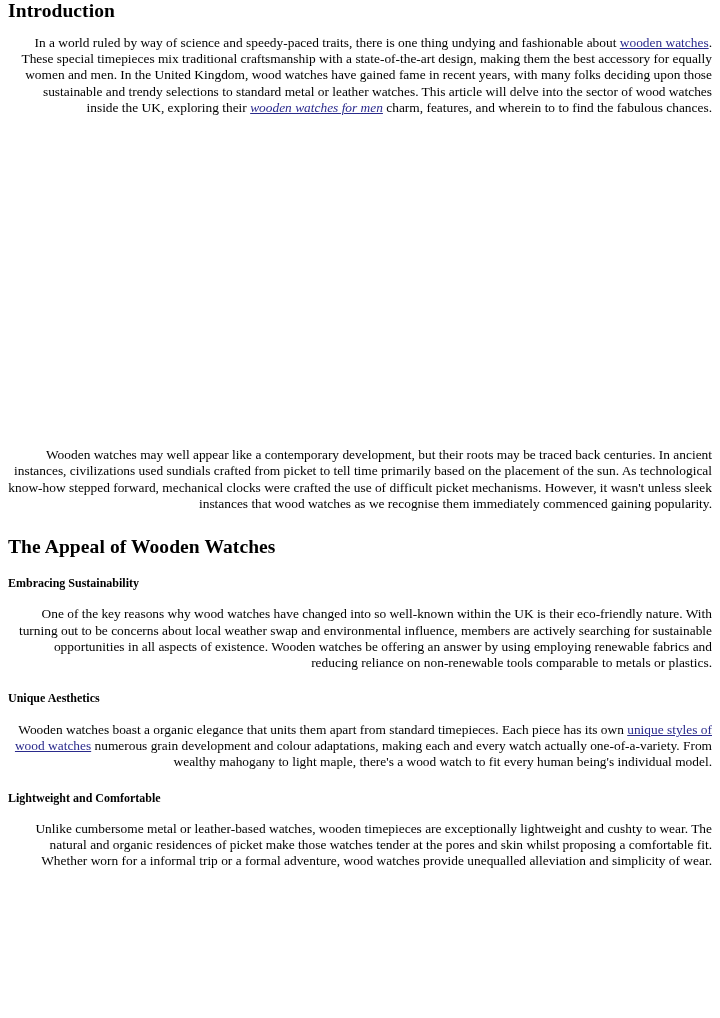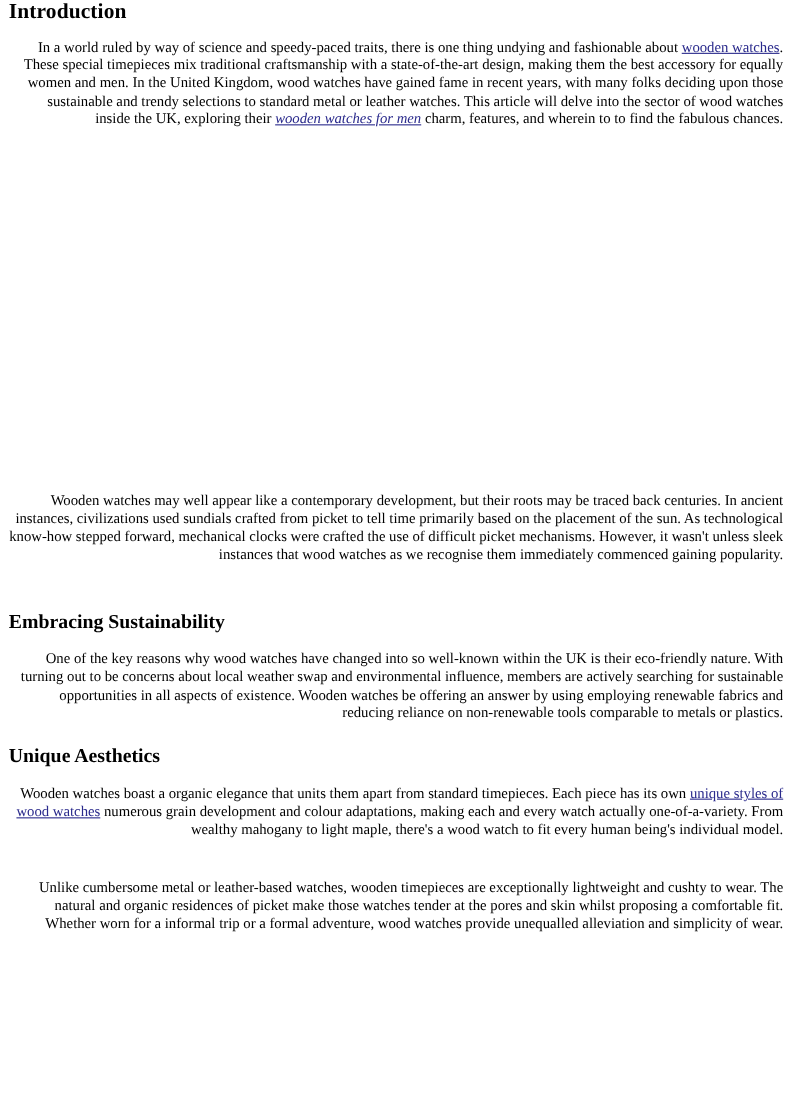--- a/index.html
+++ b/index.html
@@ -22,21 +22,21 @@
   }
   h2.sec-title {
     font-size: 19.5px;
     font-weight: bold;
     line-height: 1.12;
     margin: 0;
     padding: 0;
     letter-spacing: 0.1px;
   }
   h3.sub-title {
-    font-size: 18px;
+    font-size: 12px;
     font-weight: bold;
     line-height: 1.12;
     margin: 0;
     padding: 0;
   }
   p.body-text {
     font-size: 13.4px;
     line-height: 16.25px;
     margin: 0;
     padding: 0;
@@ -75,39 +75,41 @@
 
   <div class="media-placeholder"></div>
 
 
   <div class="gap-h2-para"></div>
 
   <p class="body-text">Wooden watches may well appear like a contemporary development, but their roots may be traced back centuries. In ancient instances, civilizations used sundials crafted from picket to tell time primarily based on the placement of the sun. As technological know-how stepped forward, mechanical clocks were crafted the use of difficult picket mechanisms. However, it wasn't unless sleek instances that wood watches as we recognise them immediately commenced gaining popularity.</p>
 
   <div class="gap-sec"></div>
 
+  <h2 class="sec-title">The Appeal of Wooden Watches</h2>
 
   <div class="gap-h2-h3"></div>
 
   <h3 class="sub-title">Embracing Sustainability</h3>
 
   <div class="gap-h3-para"></div>
 
   <p class="body-text">One of the key reasons why wood watches have changed into so well-known within the UK is their eco-friendly nature. With turning out to be concerns about local weather swap and environmental influence, members are actively searching for sustainable opportunities in all aspects of existence. Wooden watches be offering an answer by using employing renewable fabrics and reducing reliance on non-renewable tools comparable to metals or plastics.</p>
 
   <div class="gap-para-h3"></div>
 
   <h3 class="sub-title">Unique Aesthetics</h3>
 
   <div class="gap-h3-para"></div>
 
   <p class="body-text"><span>Wooden watches boast a organic elegance that units them apart from standard timepieces. Each piece has its own </span><a class="inline-link" href="#">unique styles of wood watches</a><span> numerous grain development and colour adaptations, making each and every watch actually one-of-a-variety. From wealthy mahogany to light maple, there's a wood watch to fit every human being's individual model.</span></p>
 
   <div class="gap-para-h3"></div>
 
+  <h3 class="sub-title">Lightweight and Comfortable</h3>
 
   <div class="gap-h3-para"></div>
 
   <p class="body-text">Unlike cumbersome metal or leather-based watches, wooden timepieces are exceptionally lightweight and cushty to wear. The natural and organic residences of picket make those watches tender at the pores and skin whilst proposing a comfortable fit. Whether worn for a informal trip or a formal adventure, wood watches provide unequalled alleviation and simplicity of wear.</p>
 
   <div class="gap-para-h3"></div>
 
 
 </div>
 

